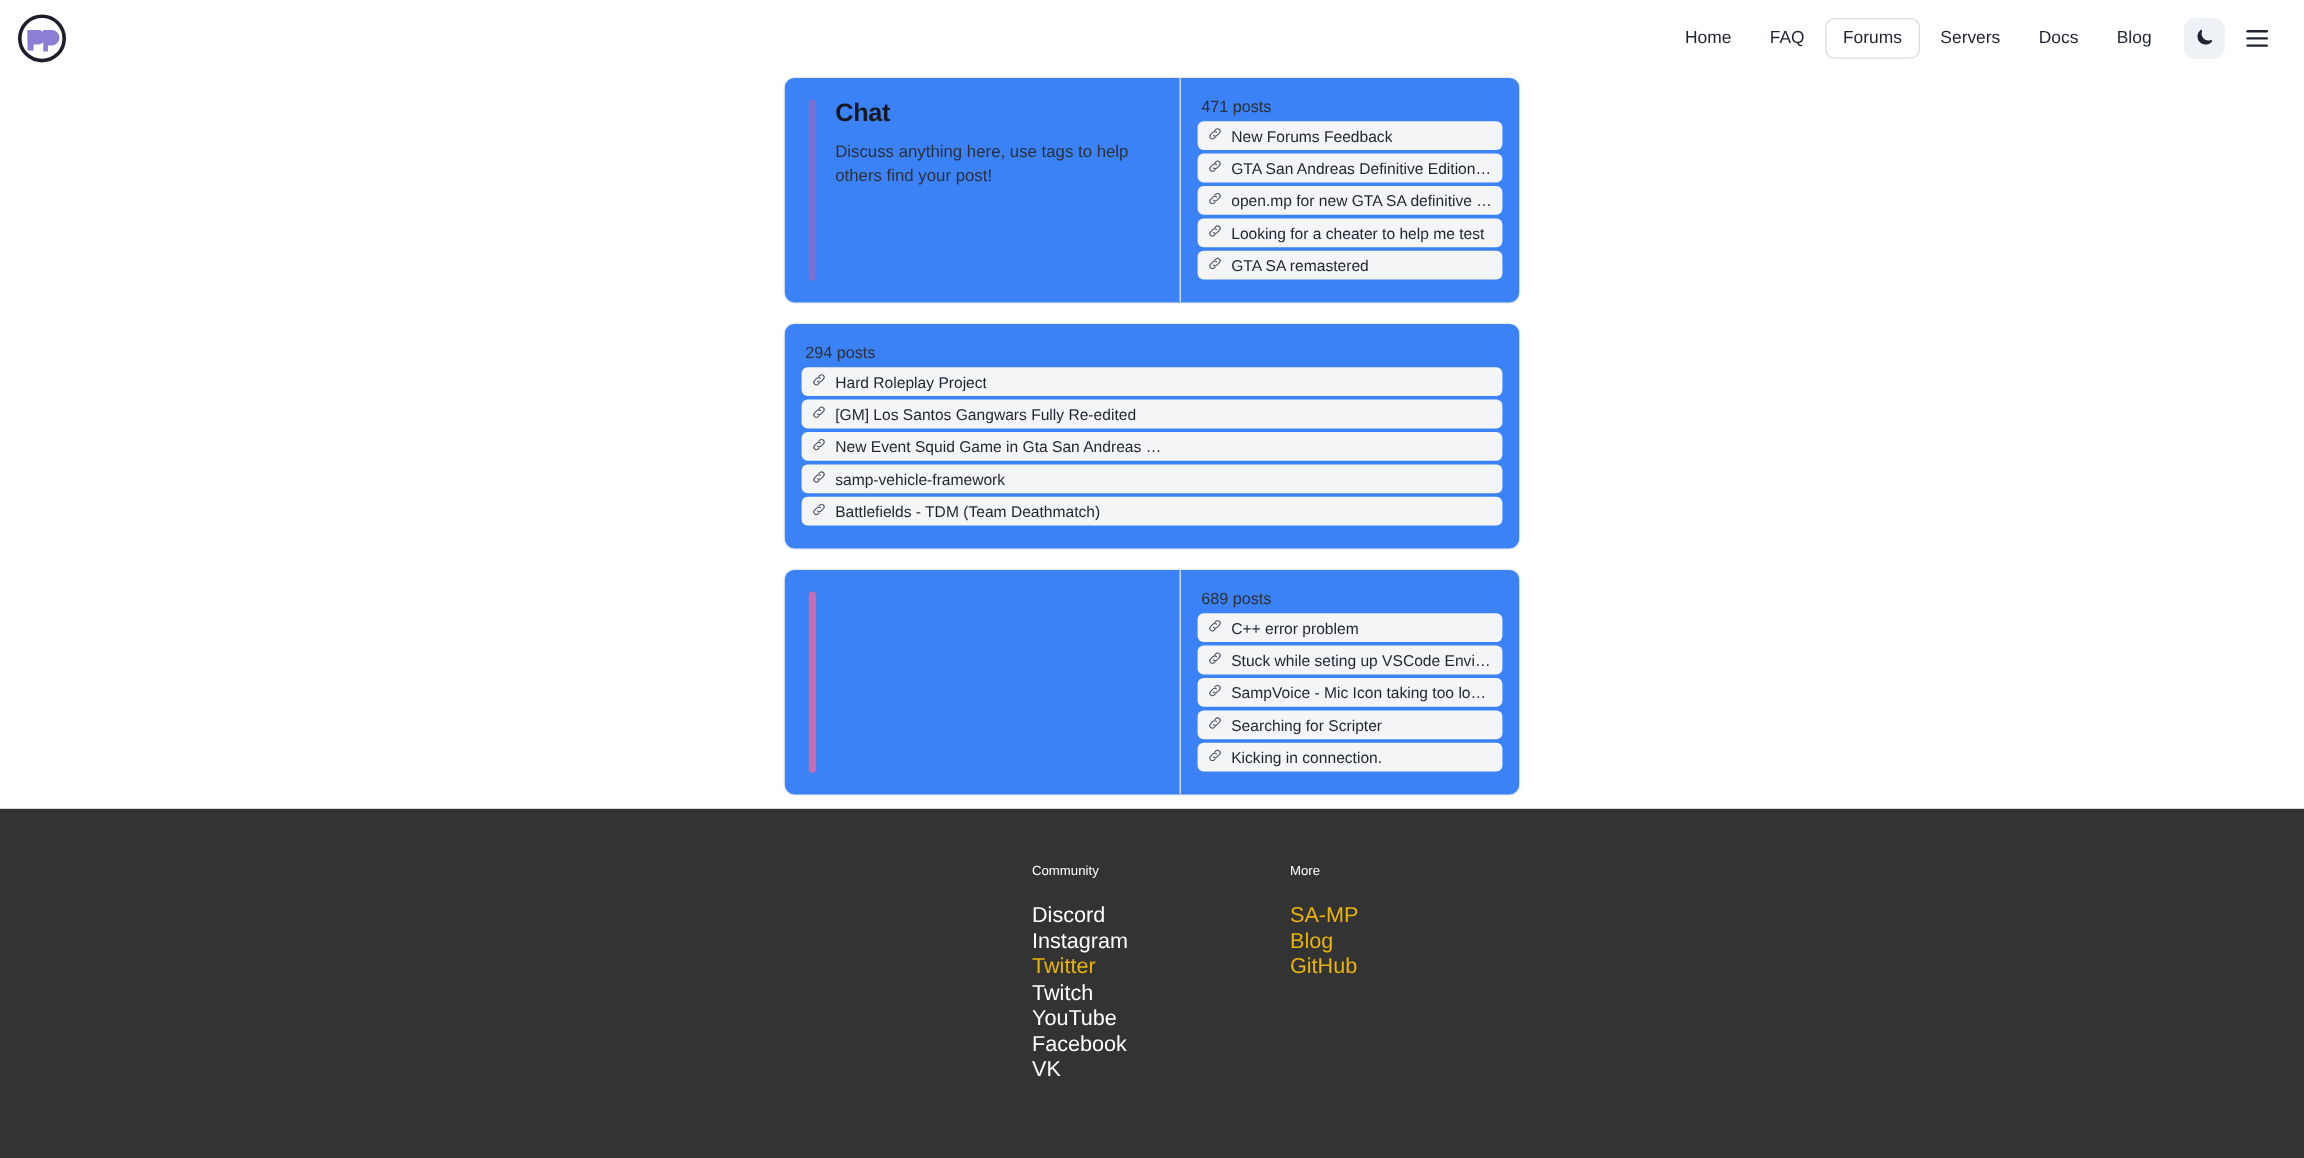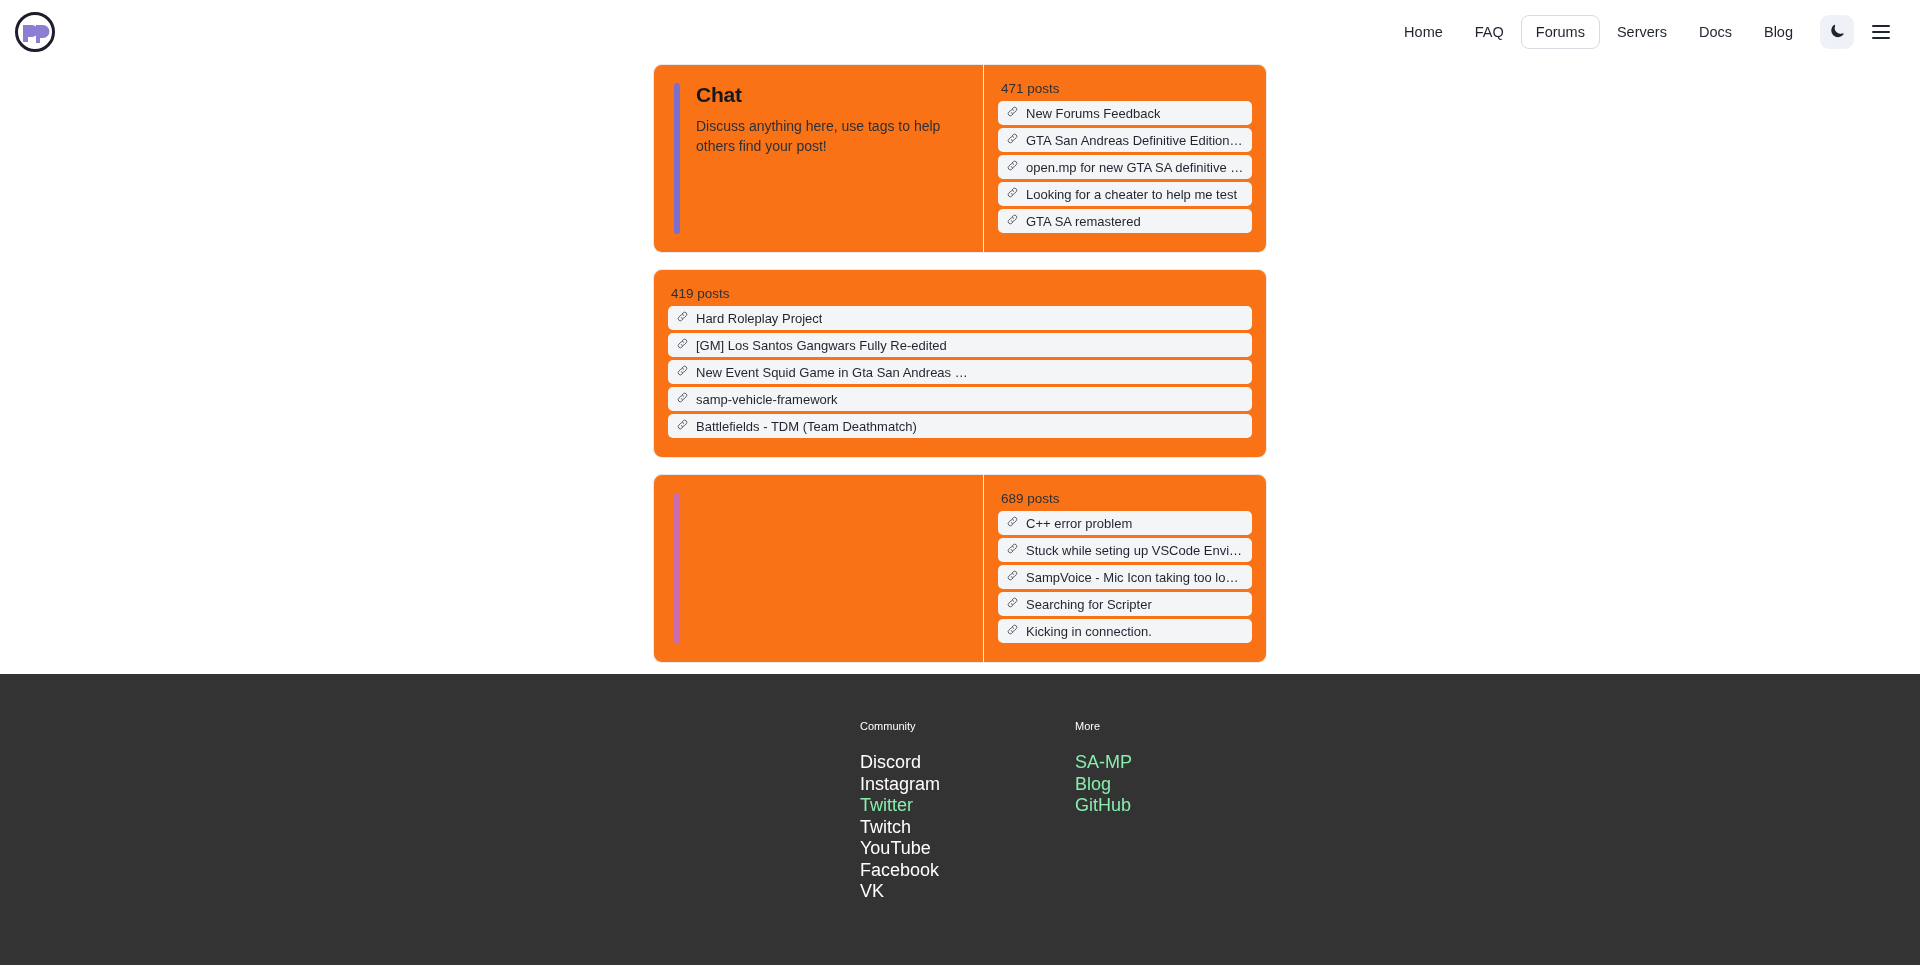--- a/index.html
+++ b/index.html
@@ -98,21 +98,21 @@
     min-height: 610px;
   }
 
   .board-list {
     width: 614px;
     margin: 0 auto;
   }
 
   .board-card {
     display: flex;
-    background: #f97316;
+    background: #3b82f6;
     border: 1px solid #e8eaee;
     border-radius: 9px;
     margin-bottom: 16px;
     overflow: hidden;
   }
 
   .board-left {
     width: 330px;
     flex: none;
     display: flex;
@@ -205,21 +205,21 @@
 
   .footer-link {
     display: block;
     font-size: 18px;
     line-height: 19.5px;
     color: #ffffff;
     text-decoration: none;
     cursor: pointer;
     padding: 1px 0;
   }
-  .footer-link.accent { color: #86efac; }
+  .footer-link.accent { color: #eab308; }
 </style>
 </head>
 <body>
 
 <header class="site-header">
 
   <a class="brand" href="#">
     <span>
       <svg width="42" height="42" viewBox="0 0 42 42" aria-hidden="true">
         <circle cx="21" cy="21" r="18.5" fill="none" stroke="#1d1d2b" stroke-width="3"></circle>
@@ -300,21 +300,21 @@
                 <path d="M6.4 9.6a2.6 2.6 0 0 0 3.7 0l2.4-2.4a2.6 2.6 0 0 0-3.7-3.7l-1 1" fill="none" stroke="#4a5160" stroke-width="1.1" stroke-linecap="round"></path>
                 <path d="M9.6 6.4a2.6 2.6 0 0 0-3.7 0L3.5 8.8a2.6 2.6 0 0 0 3.7 3.7l1-1" fill="none" stroke="#4a5160" stroke-width="1.1" stroke-linecap="round"></path>
               </svg></span>
           <span class="post-label">GTA SA remastered</span>
         </a>
       </div>
     </section>
 
     <section class="board-card">
       <div class="board-right">
-        <div class="post-count">419 posts</div>
+        <div class="post-count">294 posts</div>
         <a class="post-item" href="#">
           <span class="link-icon"><svg width="13" height="13" viewBox="0 0 16 16">
                 <path d="M6.4 9.6a2.6 2.6 0 0 0 3.7 0l2.4-2.4a2.6 2.6 0 0 0-3.7-3.7l-1 1" fill="none" stroke="#4a5160" stroke-width="1.1" stroke-linecap="round"></path>
                 <path d="M9.6 6.4a2.6 2.6 0 0 0-3.7 0L3.5 8.8a2.6 2.6 0 0 0 3.7 3.7l1-1" fill="none" stroke="#4a5160" stroke-width="1.1" stroke-linecap="round"></path>
               </svg></span>
           <span class="post-label">Hard Roleplay Project</span>
         </a>
         <a class="post-item" href="#">
           <span class="link-icon"><svg width="13" height="13" viewBox="0 0 16 16">
                 <path d="M6.4 9.6a2.6 2.6 0 0 0 3.7 0l2.4-2.4a2.6 2.6 0 0 0-3.7-3.7l-1 1" fill="none" stroke="#4a5160" stroke-width="1.1" stroke-linecap="round"></path>

